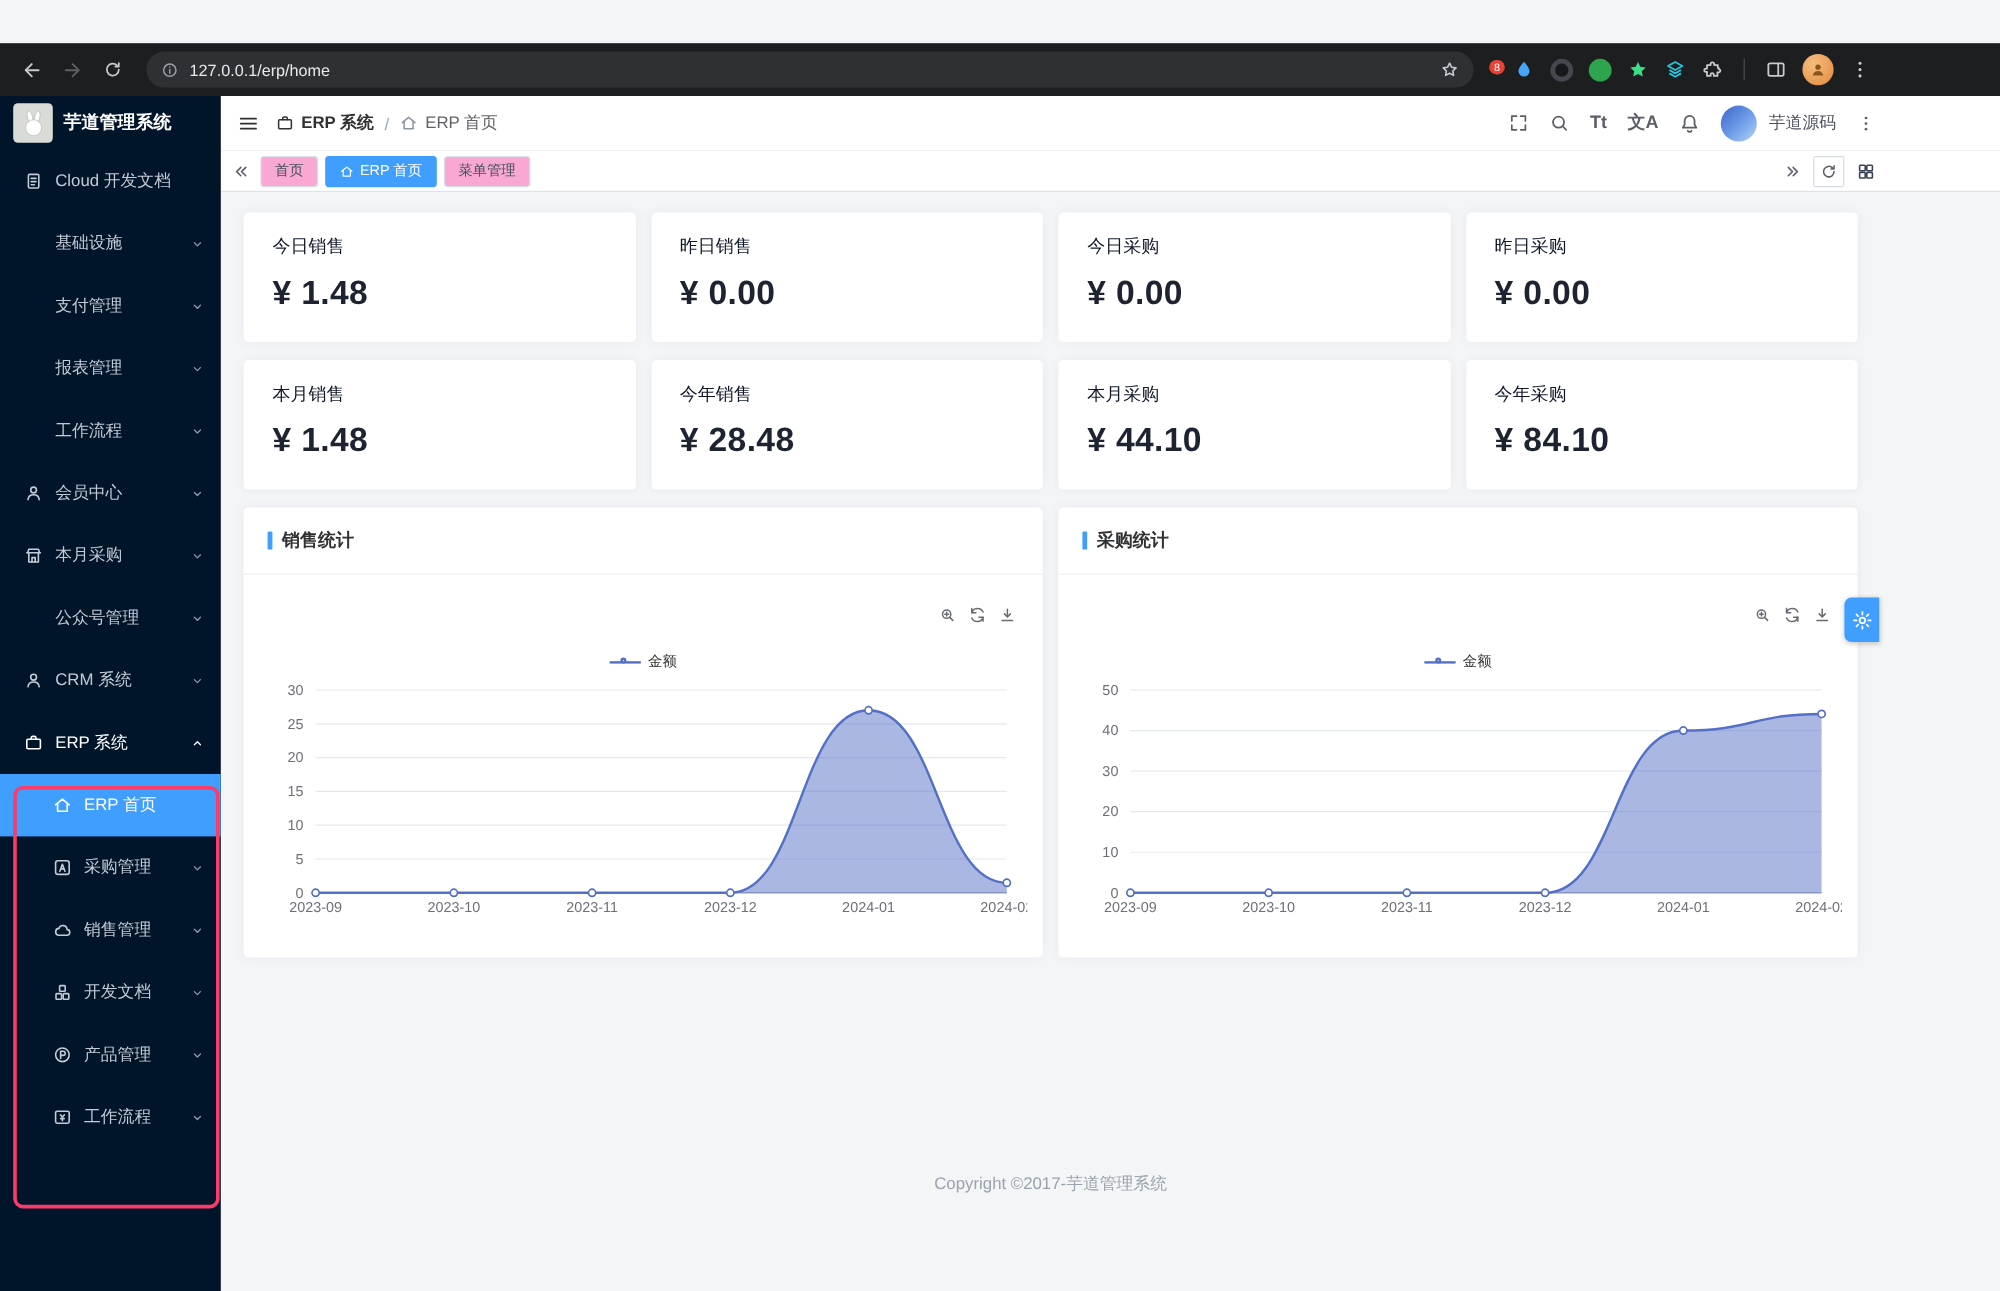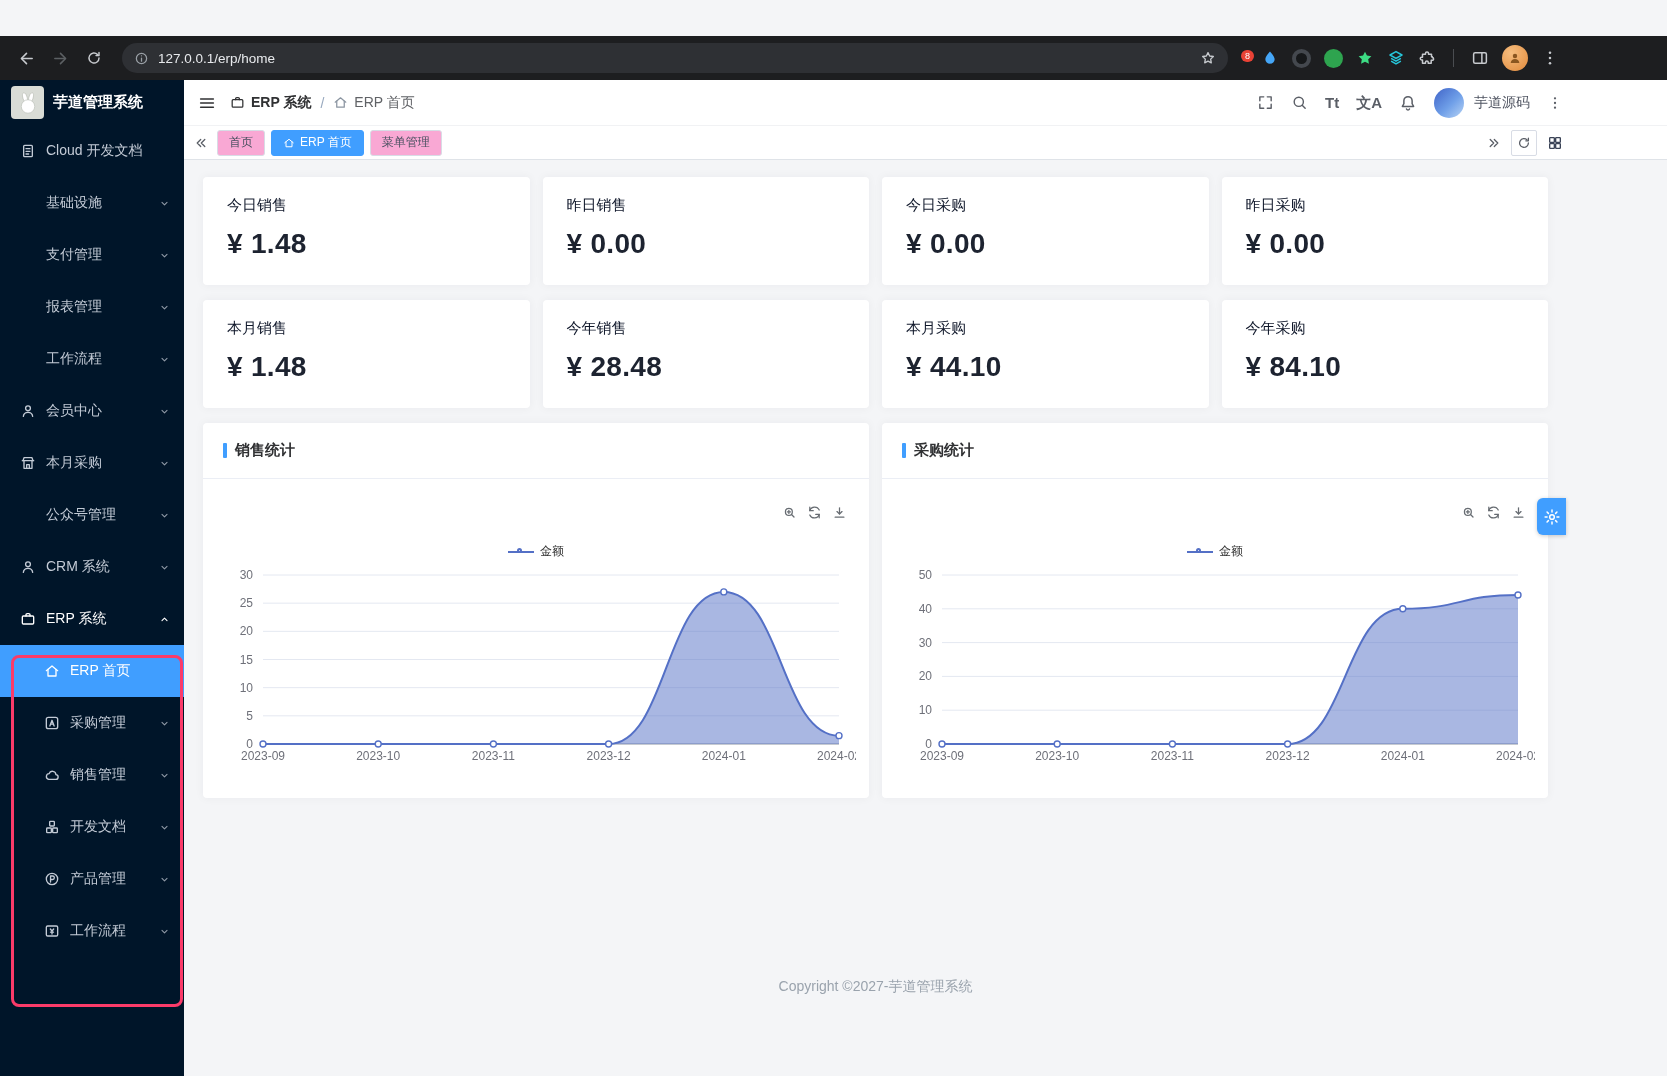--- a/index.html
+++ b/index.html
@@ -784,21 +784,21 @@
                   <circle cx="167.2" cy="177" r="3" fill="#fff" stroke="#5470c6" stroke-width="1.4"></circle>
                   <circle cx="282.4" cy="177" r="3" fill="#fff" stroke="#5470c6" stroke-width="1.4"></circle>
                   <circle cx="397.6" cy="177" r="3" fill="#fff" stroke="#5470c6" stroke-width="1.4"></circle>
                   <circle cx="512.8" cy="41.80000000000001" r="3" fill="#fff" stroke="#5470c6" stroke-width="1.4"></circle>
                   <circle cx="628" cy="27.94199999999998" r="3" fill="#fff" stroke="#5470c6" stroke-width="1.4"></circle>
                 </svg>
             </div>
           </section>
         </div>
 
-        <div class="footer">Copyright ©2027-芋道管理系统</div>
+        <div class="footer">Copyright ©2017-芋道管理系统</div>
       </div>
     </div>
   </div>
 
   <div class="gear-btn">
     <svg class="ic s18">
         <use href="#i-gear"></use>
       </svg>
   </div>
 </div>

